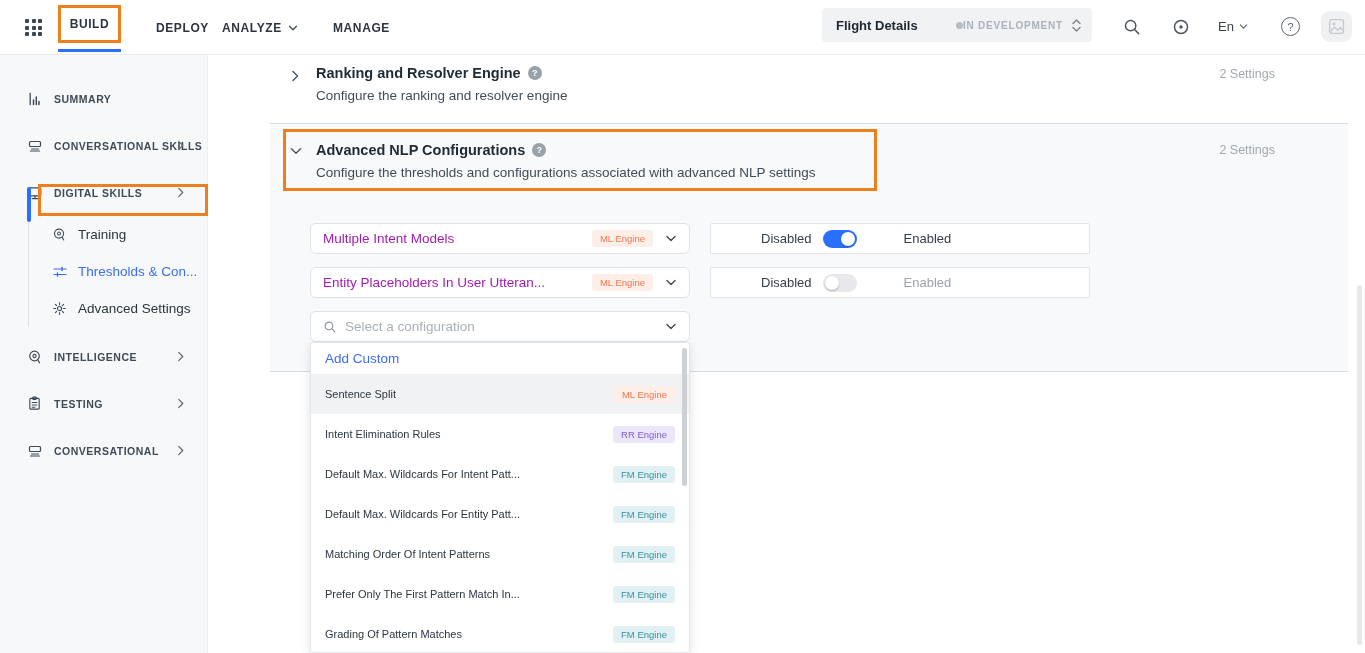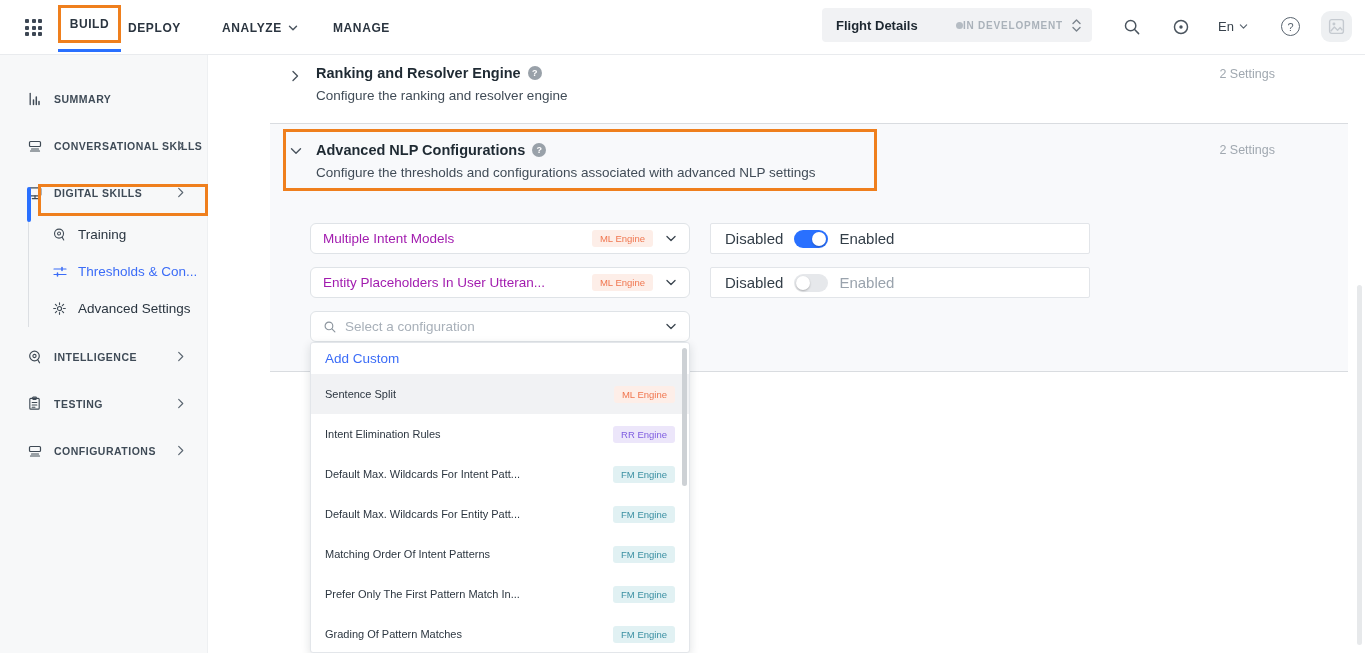--- a/index.html
+++ b/index.html
@@ -80,21 +80,21 @@
   .select-right { margin-left:auto; display:flex; align-items:center; gap:12px; }
   .select-chev { color:#39434d; display:flex; }
   .badge { font-size:9.5px; padding:3px 8px; border-radius:3px; white-space:nowrap; }
   .badge.ml { background:#fdeee8; color:#f0764f; }
   .badge.rr { background:#ece6fa; color:#7e5ce0; }
   .badge.fm { background:#e1f1f3; color:#398fa2; }
 
   .toggle-box { position:absolute; left:440px; width:380px; height:31px; background:#fff;
                 border:1px solid #e2e5e9; border-radius:2px; display:flex; align-items:center;
                 gap:11px; padding:0 14px; }
-  .tg-lbl { font-size:15px; color:#333e48; }
+  .tg-lbl { font-size:13px; color:#333e48;margin-left:36px; }
   .tg-lbl.dim { color:#9aa3ad; }
   .toggle { width:34px; height:18px; border-radius:9px; position:relative; cursor:pointer; }
   .toggle.on { background:#2970ff; }
   .toggle.off { background:#e6e8eb; }
   .toggle .knob { position:absolute; top:2px; width:14px; height:14px; border-radius:50%; background:#fff;
                   box-shadow:0 1px 2px rgba(0,0,0,.25); }
   .toggle.on .knob { right:2px; }
   .toggle.off .knob { left:2px; }
 
   .search-select { display:flex; }
@@ -132,21 +132,21 @@
       <i></i>
       <i></i>
       <i></i>
   </div>
 
   <div class="nav-build-box">
     <span class="nav-item" style="position:static">BUILD</span>
   </div>
   <div class="nav-underline"></div>
 
-  <span class="nav-item" style="left:128px">DEPLOY</span>
+  <span class="nav-item" style="left:156px">DEPLOY</span>
   <span class="nav-item" style="left:222px">
     <span>ANALYZE</span>
     <span style="display:flex">
       <svg width="10" height="10" viewBox="0 0 10 10">
           <path d="M1.5 3.2l3.5 3.6 3.5-3.6" fill="none" stroke="#4a545e" stroke-width="1.4" stroke-linecap="round" stroke-linejoin="round"></path>
         </svg>
     </span>
   </span>
   <span class="nav-item" style="left:333px">MANAGE</span>
 
@@ -309,21 +309,21 @@
     </span>
   </div>
 
   <div class="sb-item">
     <span class="icn">
       <svg width="16" height="16" viewBox="0 0 16 16">
           <rect x="2.5" y="3.5" width="11" height="5" rx="1" fill="none" stroke="currentColor" stroke-width="1.2"></rect>
           <path d="M4.5 11h7M3.5 13h9" stroke="currentColor" stroke-width="1.2" stroke-linecap="round"></path>
         </svg>
     </span>
-    <span class="lbl">CONFIGURATIONS</span>
+    <span class="lbl">CONVERSATIONAL</span>
     <span class="chev">
       <svg width="9" height="11" viewBox="0 0 10 12">
           <path d="M3 1.5l4.5 4.5L3 10.5" fill="none" stroke="currentColor" stroke-width="1.3" stroke-linecap="round" stroke-linejoin="round"></path>
         </svg>
     </span>
   </div>
 </div>
 
 <div class="main">
 

